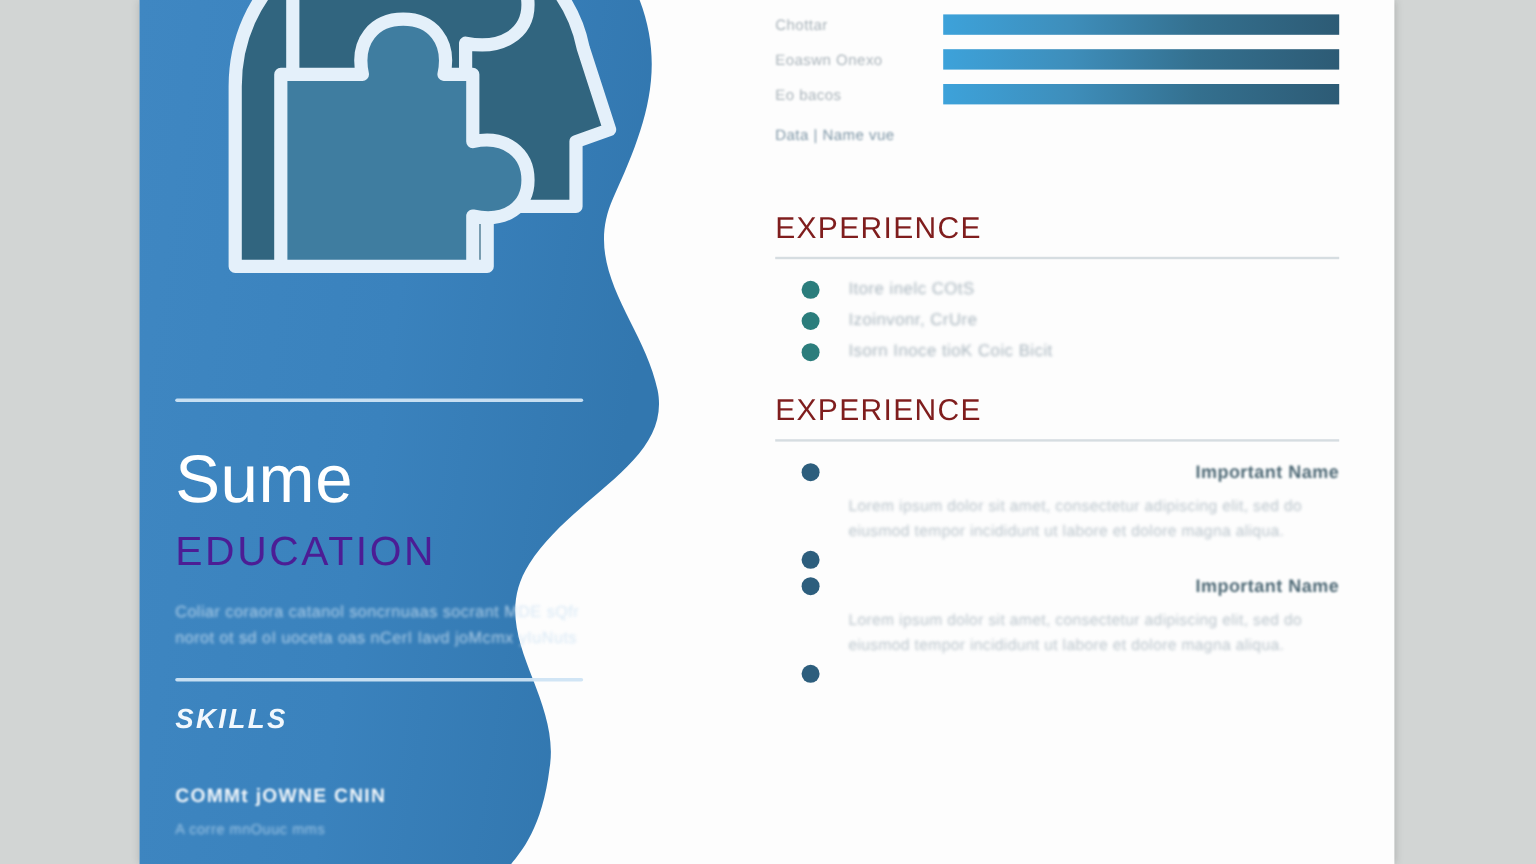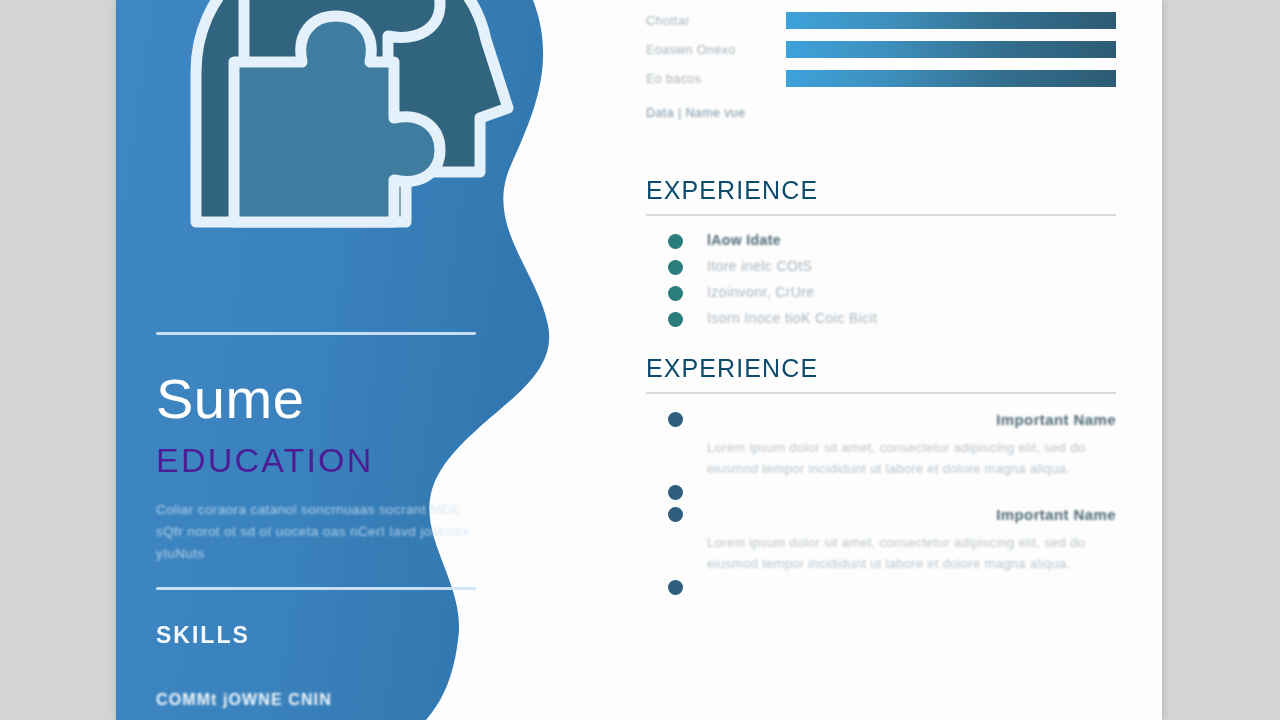--- a/index.html
+++ b/index.html
@@ -41,21 +41,21 @@
   }
 
   
   #left-col {
     position: absolute;
     left: 0;
     top: 0;
     width: 400px;
     height: 720px;
     z-index: 3;
-    padding: 0 40px;
+    padding: 0 30px;
     box-sizing: border-box;
   }
 
   .rule-light {
     height: 3px;
     background: #cfe4f4;
     border-radius: 2px;
     opacity: .95;
   }
 
@@ -85,21 +85,22 @@
     letter-spacing: .4px;
     filter: blur(1.15px);
     opacity: .78;
   }
 
   #skills-title {
     color: #f2f8fd;
     font-size: 23px;
     font-weight: 700;
     letter-spacing: 2px;
-    margin-top: 32px;
+    margin-top: 18px;
+    font-style: italic;
   }
 
   #skill-sub {
     color: #ffffff;
     font-size: 16px;
     font-weight: 700;
     letter-spacing: 1.1px;
     margin-top: 42px;
     filter: blur(1.05px);
     opacity: .92;
@@ -154,21 +155,21 @@
     letter-spacing: .4px;
     filter: blur(1.0px);
     opacity: .9;
   }
 
   
   .section {
     margin-top: 40px;
   }
   .sec-head {
-    color: #0c4a6e;
+    color: #7f1d1d;
     font-size: 25px;
     font-weight: 400;
     letter-spacing: 1.1px;
     line-height: 1;
   }
   .sec-rule {
     margin-top: 11px;
     height: 2px;
     background: #d6dde1;
   }
@@ -346,24 +347,20 @@
         <div id="bars-footnote">Data | Name vue</div>
       </div>
 
       <div class="section" style="margin-top:58px;">
         <div class="sec-head">EXPERIENCE</div>
         <div class="sec-rule"></div>
 
         <div class="bullets">
           <div class="bullet-item">
             <span class="dot teal"></span>
-            <span class="bullet-text strong">lAow Idate</span>
-          </div>
-          <div class="bullet-item">
-            <span class="dot teal"></span>
             <span class="bullet-text">Itore inelc COtS</span>
           </div>
           <div class="bullet-item">
             <span class="dot teal"></span>
             <span class="bullet-text">Izoinvonr, CrUre</span>
           </div>
           <div class="bullet-item">
             <span class="dot teal"></span>
             <span class="bullet-text">Isorn Inoce tioK Coic Bicit</span>
           </div>

